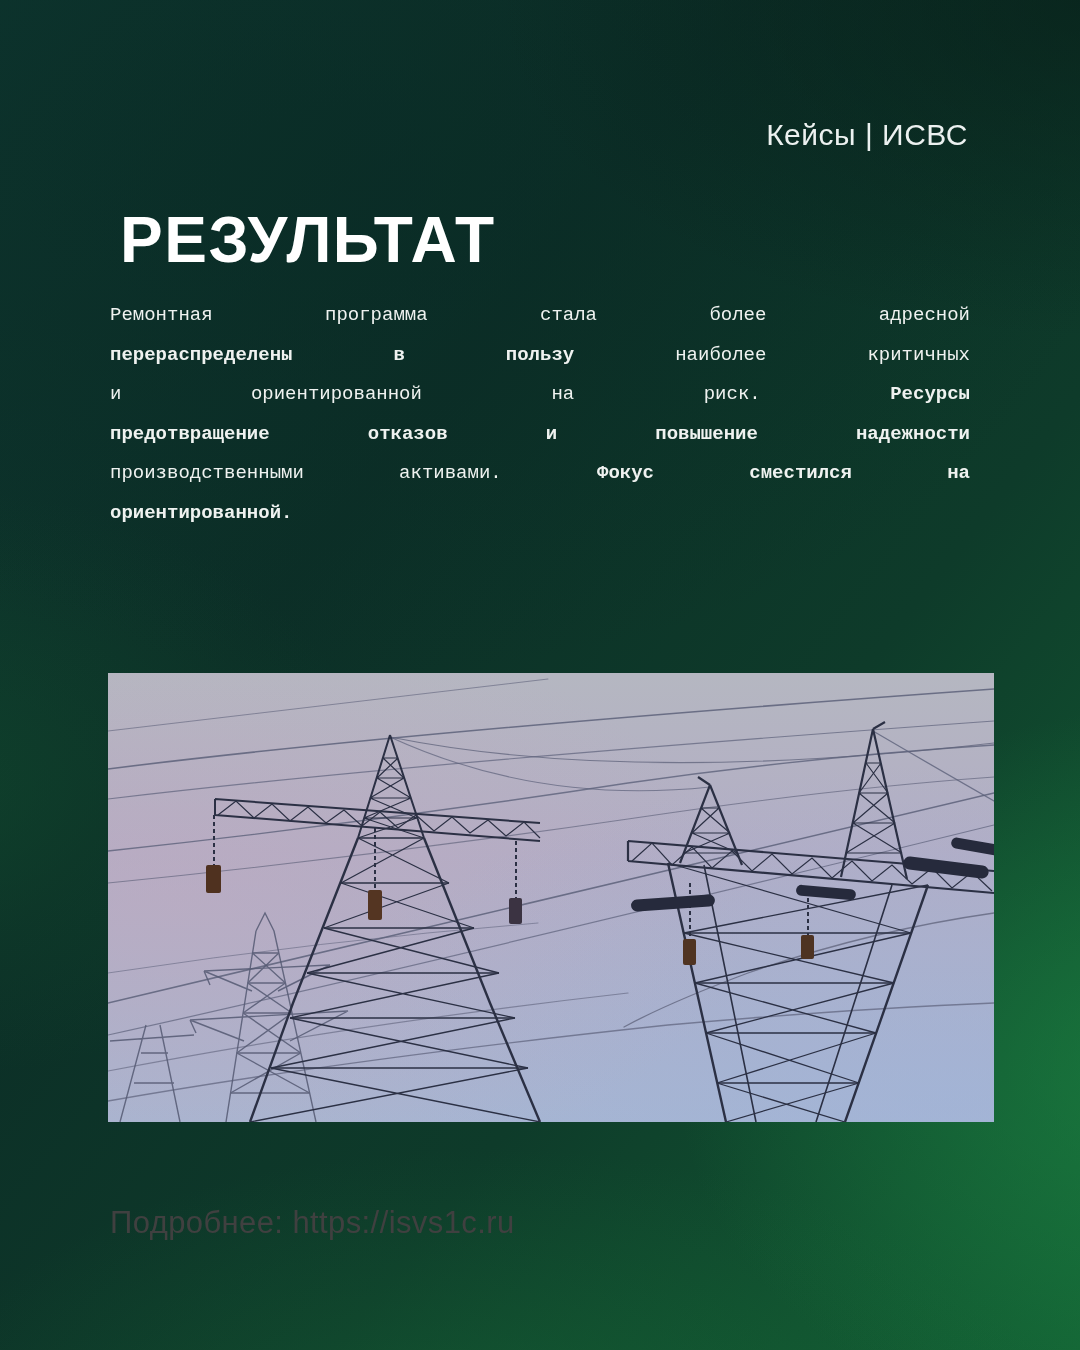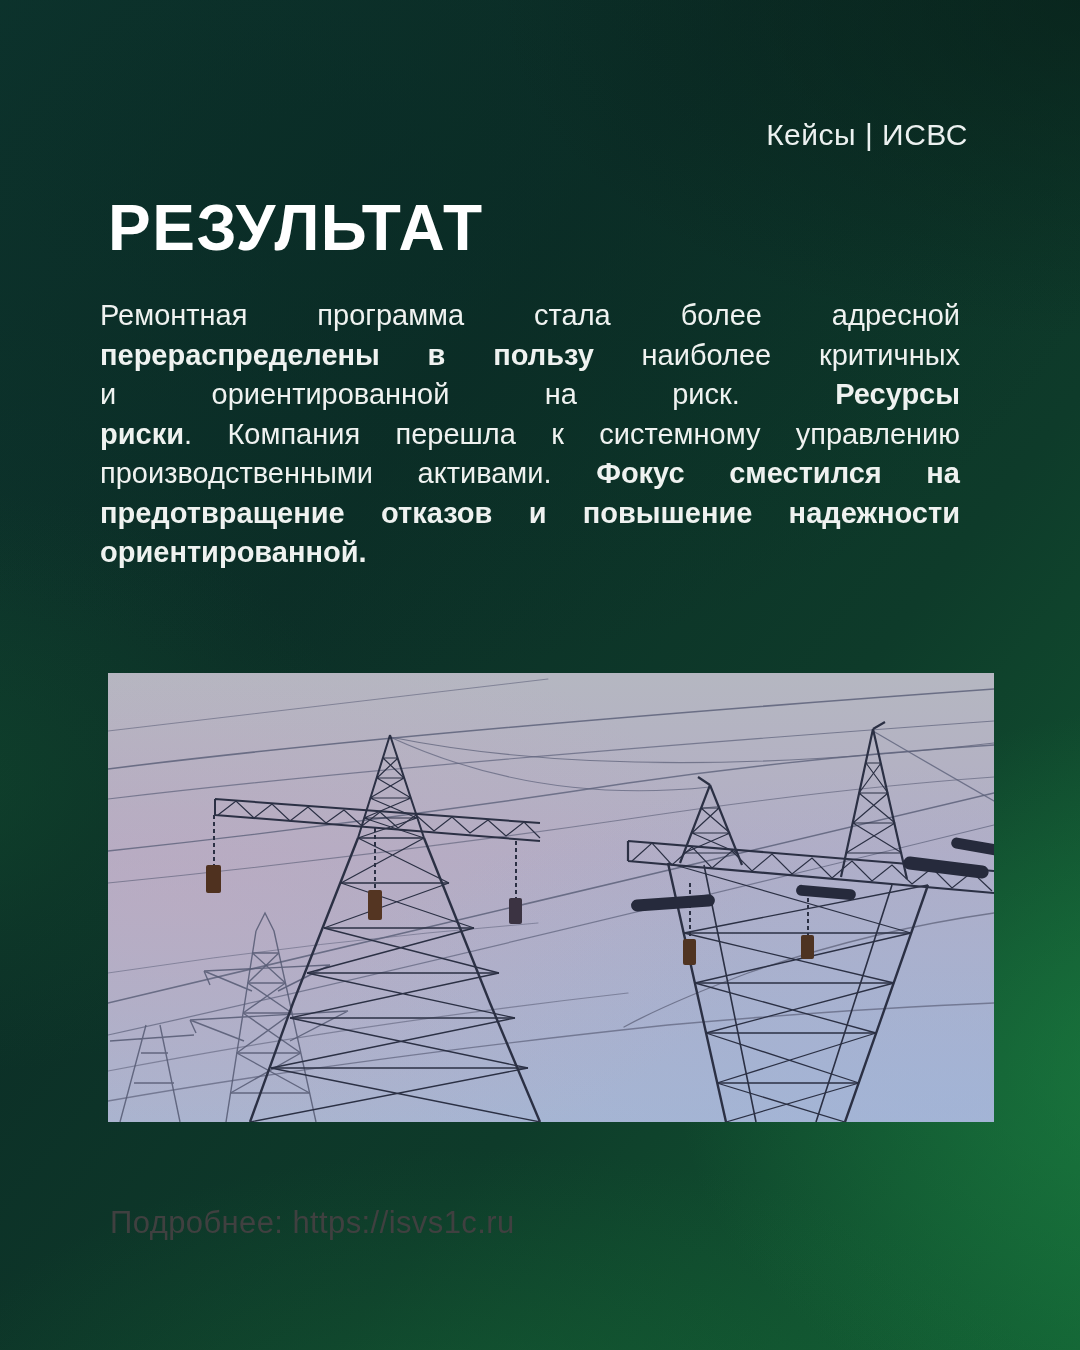--- a/index.html
+++ b/index.html
@@ -16,49 +16,48 @@
   }
   .header{
     position:absolute;top:120px;right:112px;
     font-size:30px;line-height:30px;font-weight:500;color:#ecf1f0;letter-spacing:.5px;
   }
   .title{
     position:absolute;top:192px;left:108px;
     font-size:64px;line-height:72px;font-weight:800;color:#ffffff;letter-spacing:1.5px;
   }
   .paragraph{
-    position:absolute;top:296px;left:100px;width:860px;
-    font-size:29px;line-height:39.5px;color:#eff2f0;font-weight:400;
+    position:absolute;top:296px;left:110px;width:860px;
+    font-size:19px;line-height:39.5px;color:#eff2f0;font-weight:400;font-family:Liberation Mono, monospace;
   }
   .pline{display:block;text-align:justify;}
   .pline.jl{text-align-last:justify;}
   .pline .b{font-weight:700;}
   .photo{
     position:absolute;top:673px;left:108px;width:886px;height:449px;overflow:hidden;
   }
   .photo svg{display:block;width:886px;height:449px;}
   .footer{
     position:absolute;top:1204px;left:110px;
     font-size:31px;line-height:38px;font-weight:400;color:#404040;letter-spacing:.4px;
   }
 </style>
 </head>
 <body>
 
 <div class="header">Кейсы | ИСВС</div>
 
-<h1 class="title" style="margin:0">РЕЗУЛЬТАТ</h1>
+<h1 class="title" style="margin:12px">РЕЗУЛЬТАТ</h1>
 
 <div class="paragraph">
     <div class="pline jl"><span>Ремонтная программа стала более адресной</span></div>
     <div class="pline jl"><span class="b">перераспределены в пользу </span><span>наиболее критичных</span></div>
     <div class="pline jl"><span>и ориентированной на риск. </span><span class="b">Ресурсы</span></div>
-    <div class="pline jl"><span class="b">риски</span><span>. Компания перешла к системному управлению</span></div>
+    <div class="pline jl"><span class="b">предотвращение отказов и повышение надежности</span></div>
     <div class="pline jl"><span>производственными активами. </span><span class="b">Фокус сместился на</span></div>
-    <div class="pline jl"><span class="b">предотвращение отказов и повышение надежности</span></div>
     <div class="pline"><span class="b">ориентированной.</span></div>
   </div>
 
 <div class="photo">
   <svg viewBox="0 0 886 449" preserveAspectRatio="none">
     <defs>
       <linearGradient id="sky" x1="0" y1="0" x2="0" y2="1">
         <stop offset="0" stop-color="#b5b7c1"></stop>
         <stop offset="0.4" stop-color="#b2adc5"></stop>
         <stop offset="0.75" stop-color="#abb1cb"></stop>

